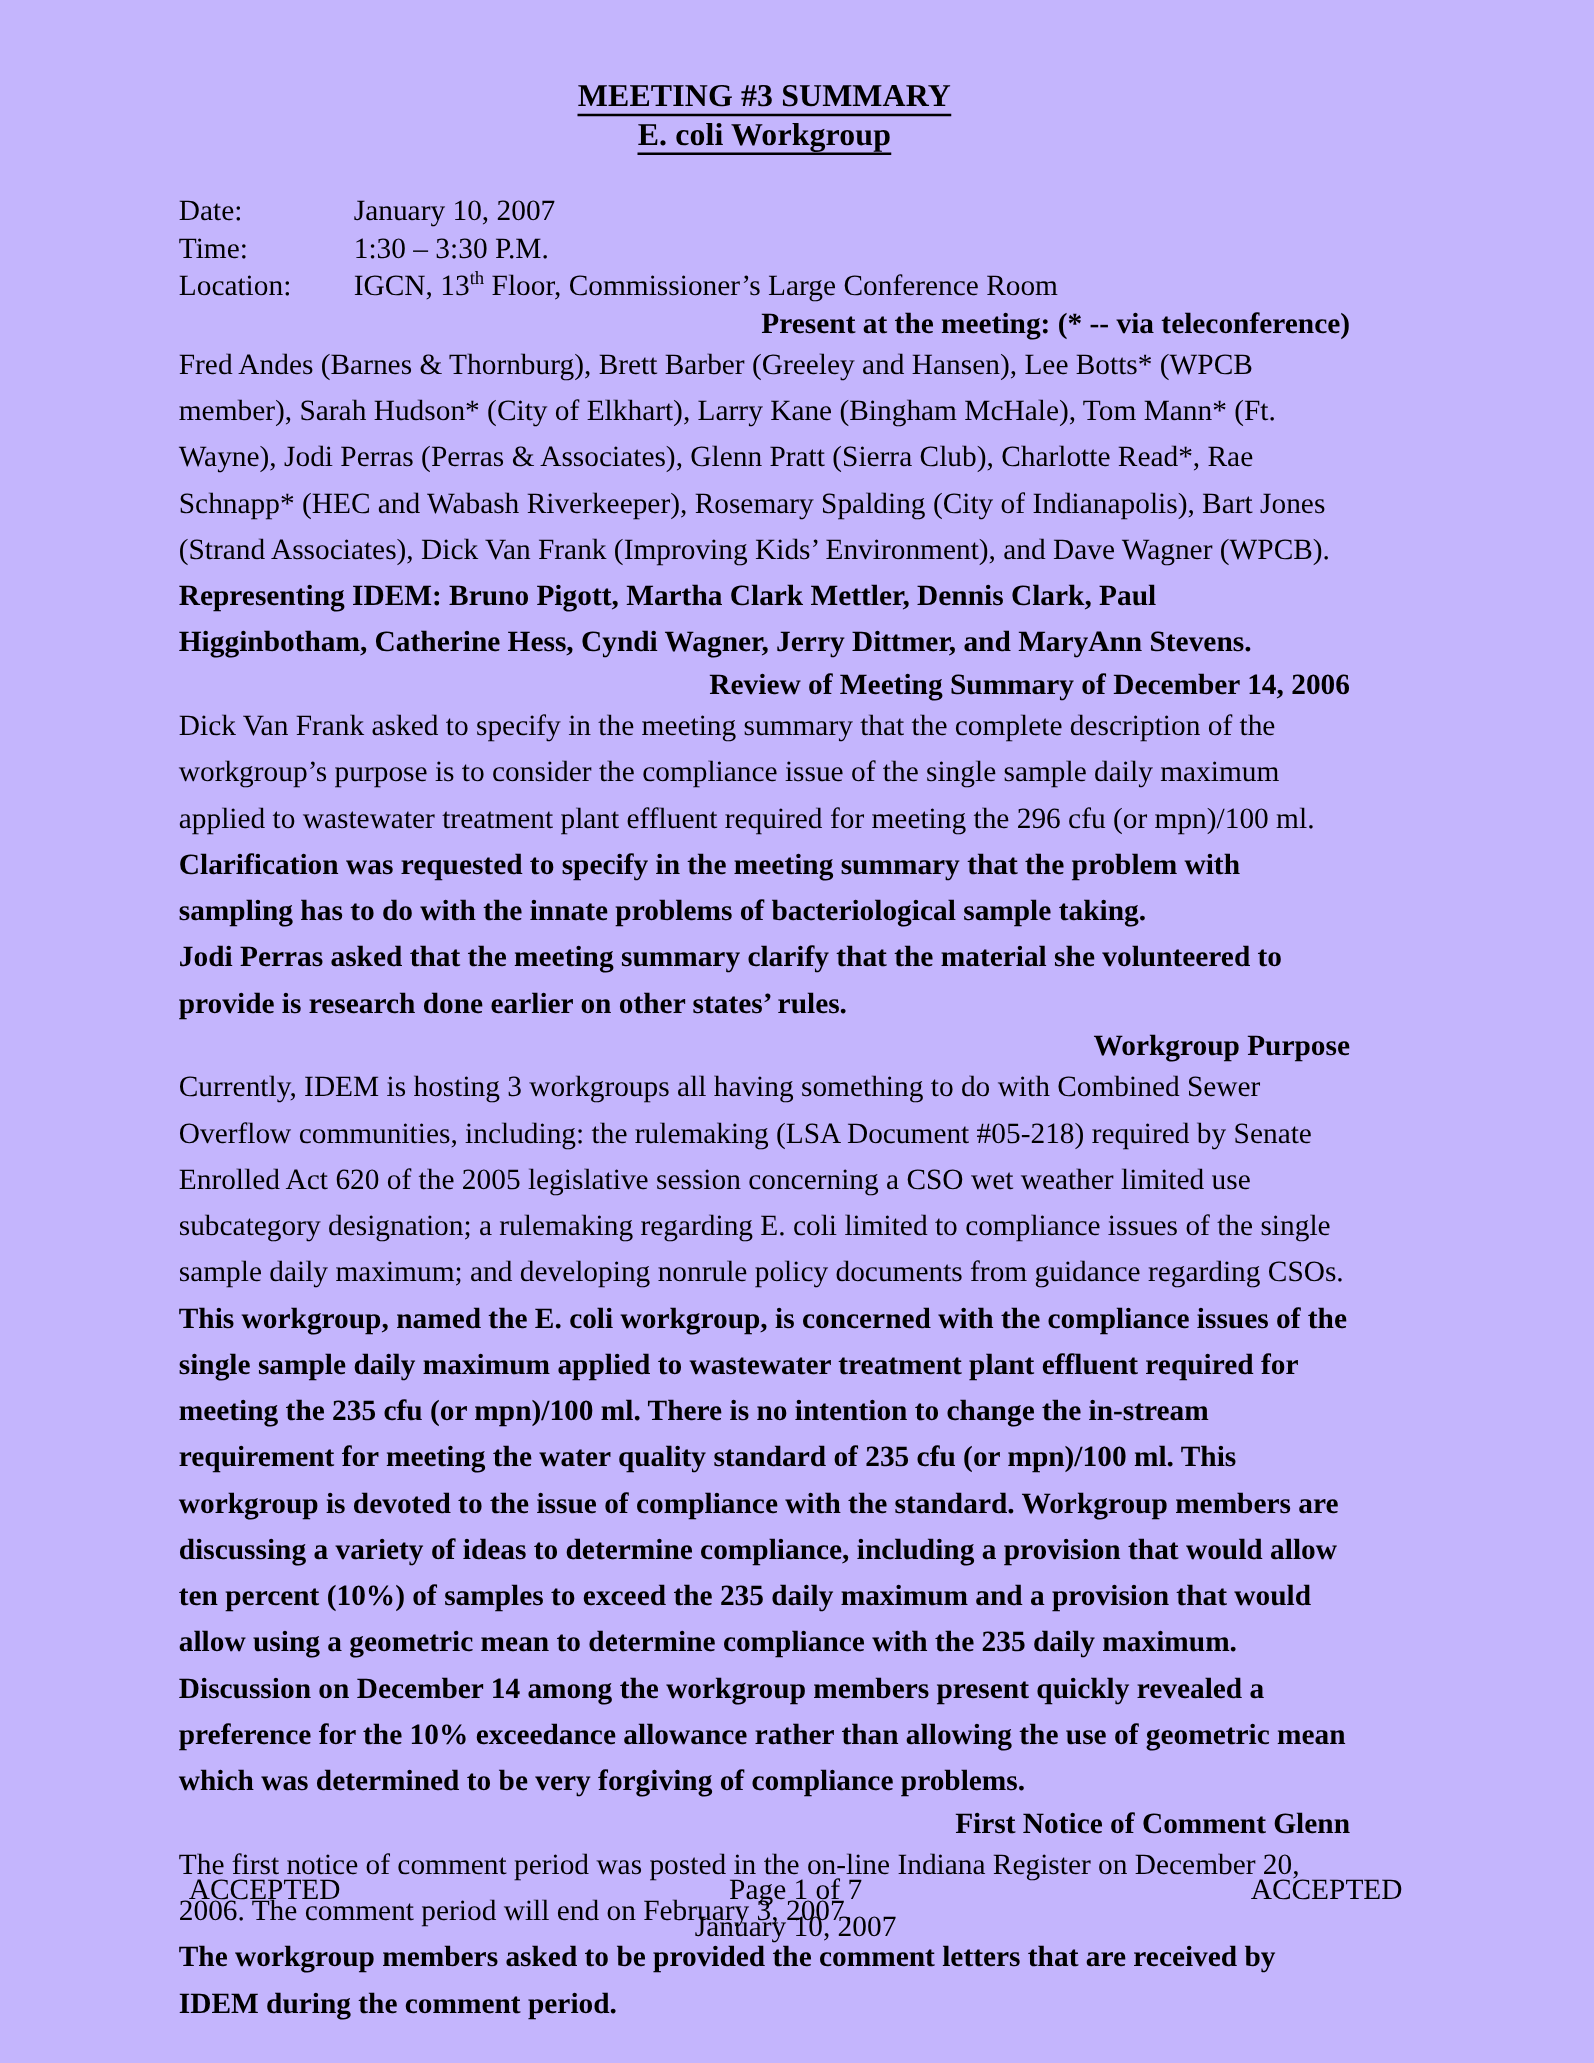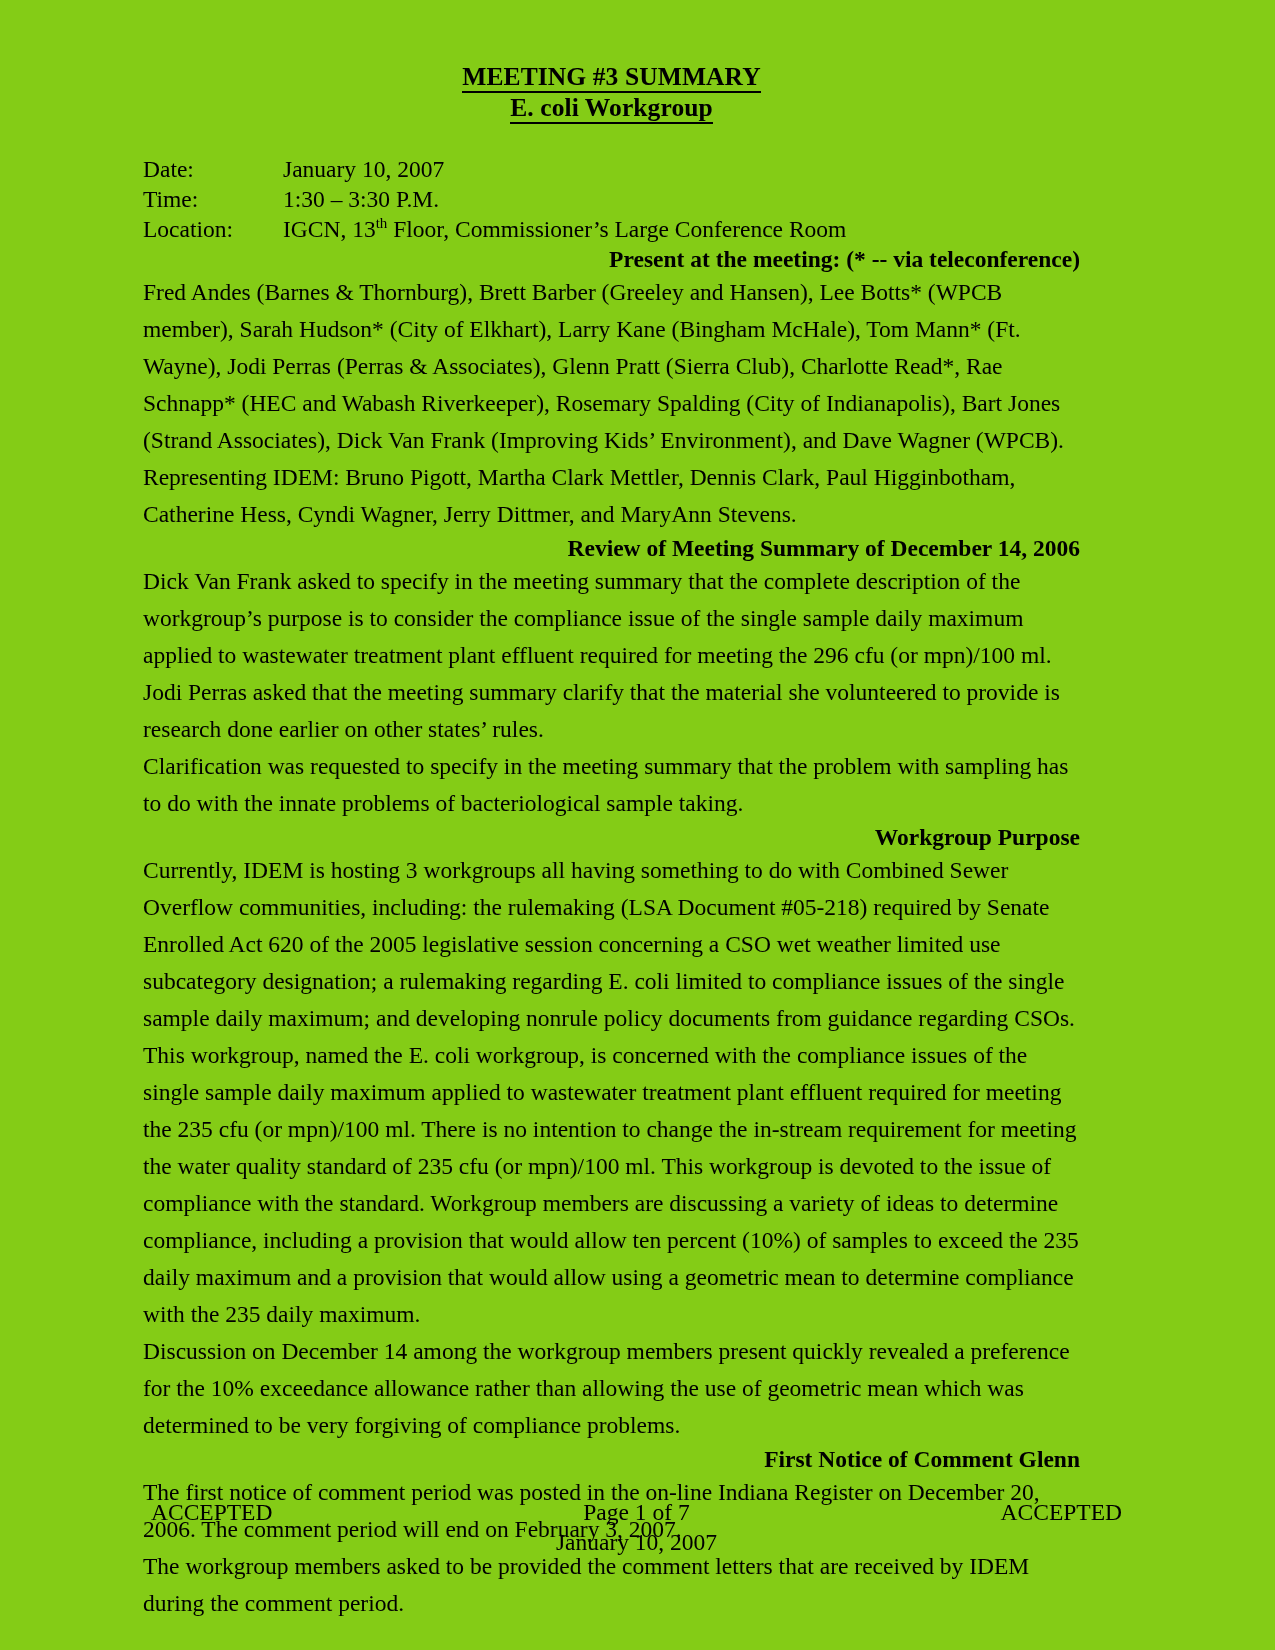--- a/index.html
+++ b/index.html
@@ -9,21 +9,21 @@
   }
   body {
     font-family: "Liberation Serif", "DejaVu Serif", serif;
     color: #000000;
   }
   .page {
     position: relative;
     width: 1275px;
     height: 1650px;
     margin: 0 auto;
-    background: #84cc16;
+    background: #c4b5fd;
     box-sizing: border-box;
     padding: 62px 195px 0 143px;
     overflow: hidden;
   }
   .doc-title {
     text-align: center;
     font-weight: bold;
     font-size: 25.5px;
     line-height: 29px;
     letter-spacing: 0.1px;
@@ -55,21 +55,21 @@
     margin: 0;
     line-height: 30px;
     text-align: right;
   }
   p.body-par {
     font-size: 23.5px;
     line-height: 37px;
     margin: 0;
     text-align: left;
   }
-  .gap-par { margin-top: 30px; }
+  .gap-par { margin-top: 30px; font-weight: bold; }
   .gap-section { margin-top: 33px; }
 
   sup.ordinal {
     font-size: 15px;
     vertical-align: super;
     line-height: 0;
   }
 
   .footer {
     position: absolute;
@@ -127,22 +127,22 @@
   </tbody>
     </table>
 
   <h2 class="section gap-section">Present at the meeting: (* -- via teleconference)</h2>
   <p class="body-par">Fred Andes (Barnes &amp; Thornburg), Brett Barber (Greeley and Hansen), Lee Botts* (WPCB member), Sarah Hudson* (City of Elkhart), Larry Kane (Bingham McHale), Tom Mann* (Ft. Wayne), Jodi Perras (Perras &amp; Associates), Glenn Pratt (Sierra Club), Charlotte Read*, Rae Schnapp* (HEC and Wabash Riverkeeper), Rosemary Spalding (City of Indianapolis), Bart Jones (Strand Associates), Dick Van Frank (Improving Kids’ Environment), and Dave Wagner (WPCB).</p>
 
   <p class="body-par gap-par">Representing IDEM: Bruno Pigott, Martha Clark Mettler, Dennis Clark, Paul Higginbotham, Catherine Hess, Cyndi Wagner, Jerry Dittmer, and MaryAnn Stevens.</p>
 
   <h2 class="section gap-section">Review of Meeting Summary of December 14, 2006</h2>
   <p class="body-par">Dick Van Frank asked to specify in the meeting summary that the complete description of the workgroup’s purpose is to consider the compliance issue of the single sample daily maximum applied to wastewater treatment plant effluent required for meeting the 296 cfu (or mpn)/100 ml.</p>
+  <p class="body-par gap-par">Clarification was requested to specify in the meeting summary that the problem with sampling has to do with the innate problems of bacteriological sample taking.</p>
   <p class="body-par gap-par">Jodi Perras asked that the meeting summary clarify that the material she volunteered to provide is research done earlier on other states’ rules.</p>
-  <p class="body-par gap-par">Clarification was requested to specify in the meeting summary that the problem with sampling has to do with the innate problems of bacteriological sample taking.</p>
 
   <h2 class="section gap-section">Workgroup Purpose</h2>
   <p class="body-par">Currently, IDEM is hosting 3 workgroups all having something to do with Combined Sewer Overflow communities, including: the rulemaking (LSA Document #05-218) required by Senate Enrolled Act 620 of the 2005 legislative session concerning a CSO wet weather limited use subcategory designation; a rulemaking regarding E. coli limited to compliance issues of the single sample daily maximum; and developing nonrule policy documents from guidance regarding CSOs.</p>
   <p class="body-par gap-par">This workgroup, named the E. coli workgroup, is concerned with the compliance issues of the single sample daily maximum applied to wastewater treatment plant effluent required for meeting the 235 cfu (or mpn)/100 ml. There is no intention to change the in-stream requirement for meeting the water quality standard of 235 cfu (or mpn)/100 ml. This workgroup is devoted to the issue of compliance with the standard. Workgroup members are discussing a variety of ideas to determine compliance, including a provision that would allow ten percent (10%) of samples to exceed the 235 daily maximum and a provision that would allow using a geometric mean to determine compliance with the 235 daily maximum.</p>
   <p class="body-par gap-par">Discussion on December 14 among the workgroup members present quickly revealed a preference for the 10% exceedance allowance rather than allowing the use of geometric mean which was determined to be very forgiving of compliance problems.</p>
 
   <h2 class="section gap-section">First Notice of Comment Glenn</h2>
   <p class="body-par">The first notice of comment period was posted in the on-line Indiana Register on December 20, 2006. The comment period will end on February 3, 2007.</p>
   <p class="body-par gap-par">The workgroup members asked to be provided the comment letters that are received by IDEM during the comment period.</p>
 

